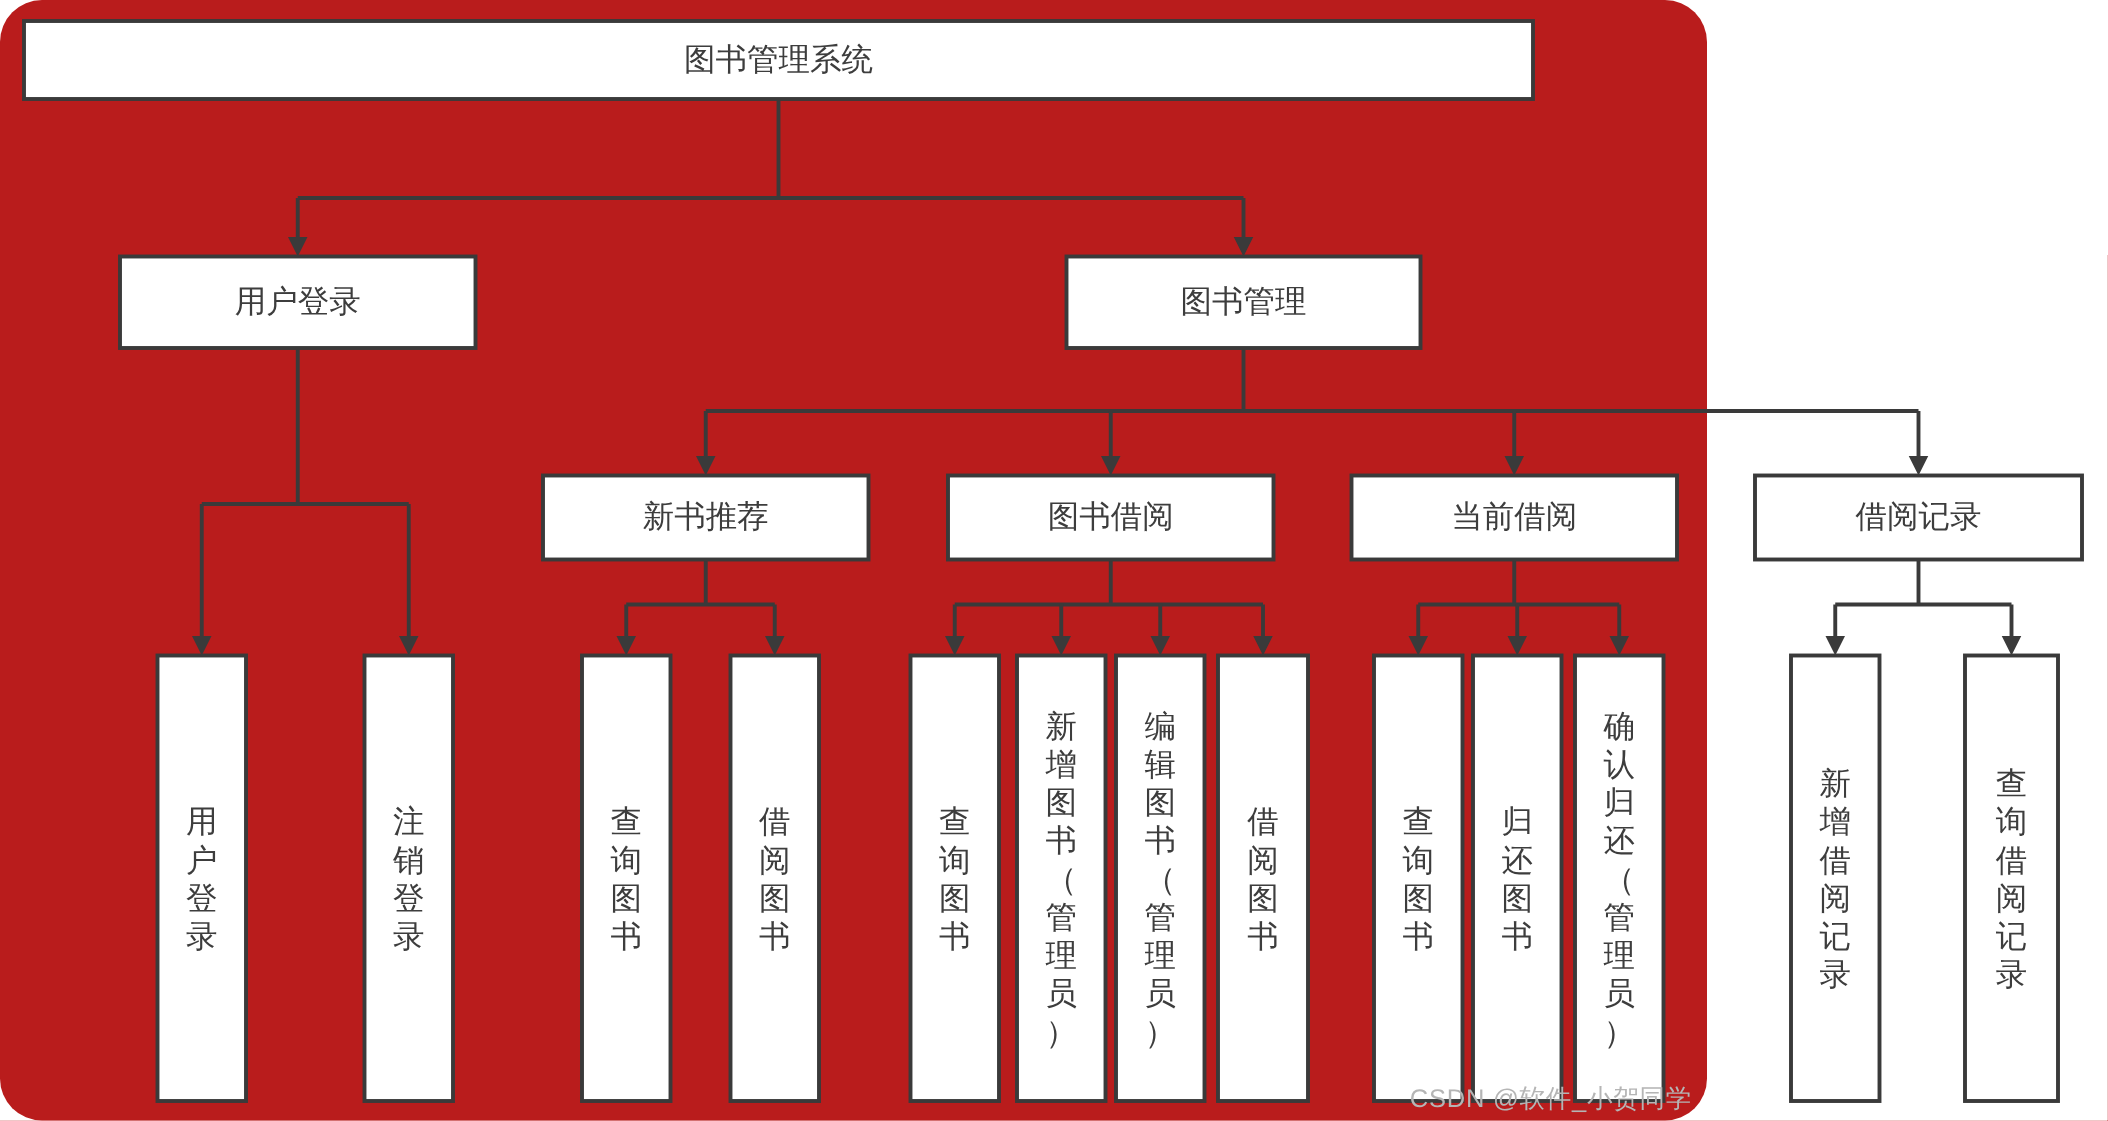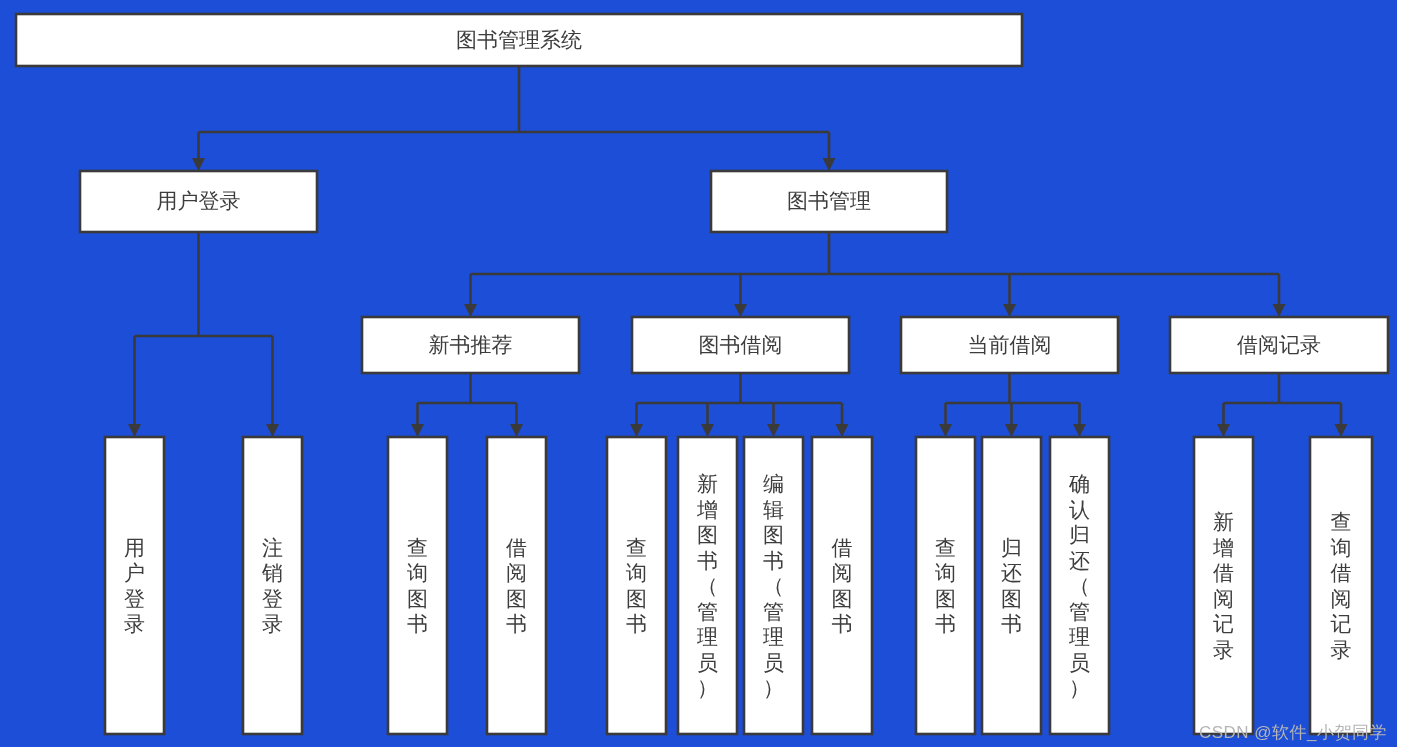--- a/index.html
+++ b/index.html
@@ -9,23 +9,24 @@
     background: #ffffff;
   }
   body {
     width: 1405px;
     height: 747px;
     overflow: hidden;
     font-family: "Liberation Sans", "DejaVu Sans", sans-serif;
   }
   #diagram-root {
     position: relative;
-    width: 1397px;
+    width: 1138px;
     height: 747px;
-    background: #1d4ed8;
+    background: #b91c1c;
+    border-radius: 28px;
   }
   svg.tree-canvas {
     position: absolute;
     left: 0;
     top: 0;
     width: 1405px;
     height: 747px;
     display: block;
   }
   .node-box {

